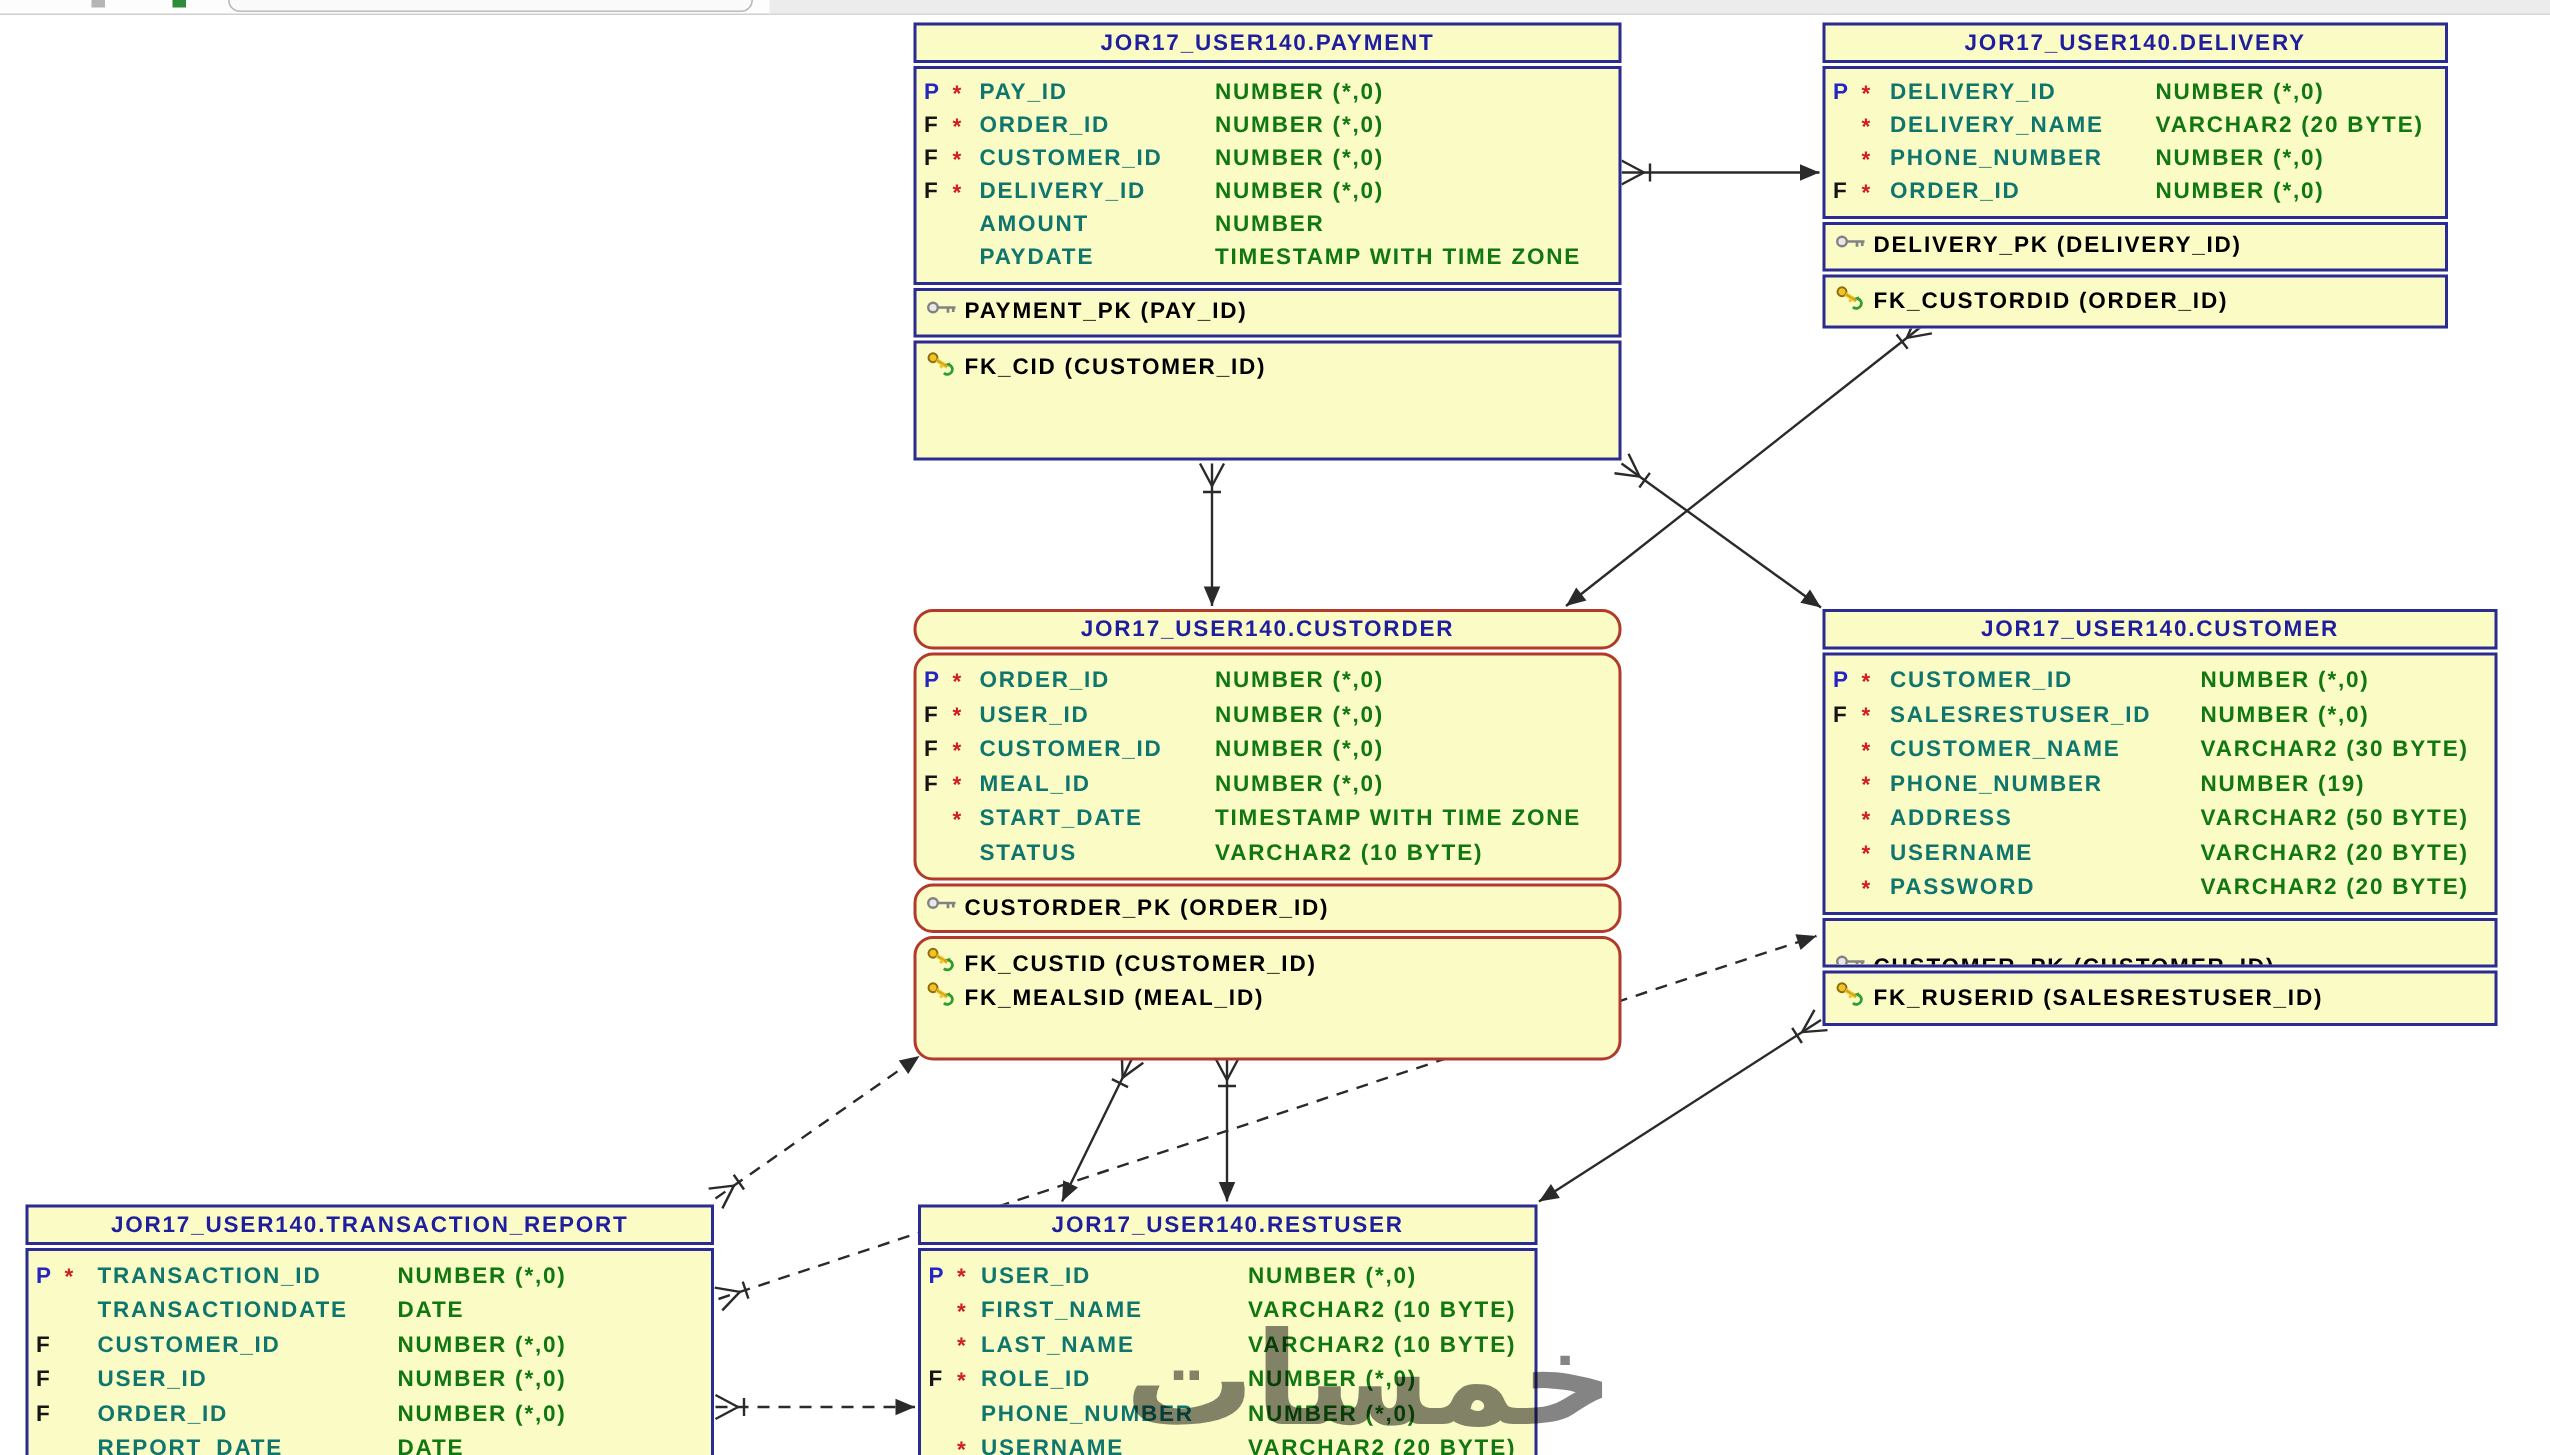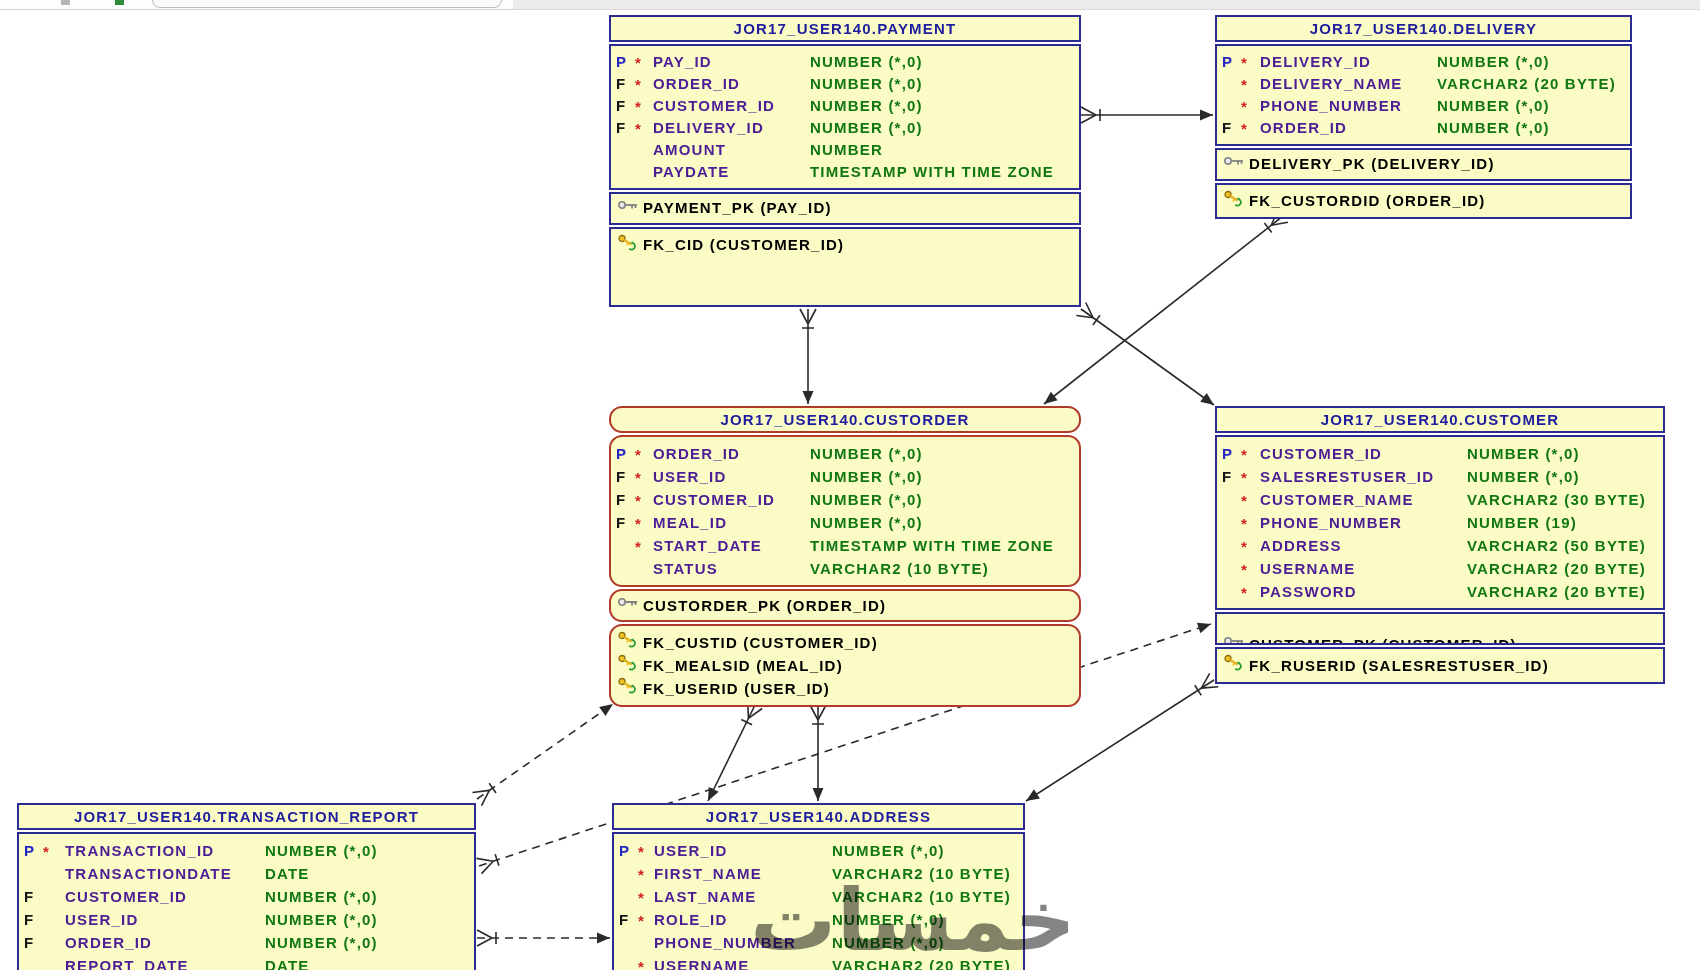--- a/index.html
+++ b/index.html
@@ -19,21 +19,21 @@
   .tbl{position:absolute;}
   .tsec{position:absolute;left:0;width:100%;background:var(--fill,#fbfbc6);
         border:2px solid var(--bd,#2b2b94);box-sizing:border-box;overflow:hidden;}
   .tbl.selected .tsec{border-color:var(--sel,#b23a2a);border-radius:13px;}
   .ttitle{color:var(--titlec,#1e1e9e);font-weight:bold;font-size:15px;letter-spacing:1.2px;
           text-align:center;line-height:23px;white-space:nowrap;}
   .crow{position:relative;white-space:nowrap;font-weight:bold;font-size:15px;letter-spacing:1.2px;}
   .flag{position:absolute;left:5px;top:0;color:#2525c4;}
   .flag.fk{color:#151515;}
   .req{position:absolute;left:24px;top:1px;color:#cf1f1f;font-size:15px;}
-  .cname{position:absolute;color:#4c1d95;}
+  .cname{position:absolute;color:#0f766e;}
   .ctype{position:absolute;color:var(--typec,#117711);}
   .keyrow{position:relative;white-space:nowrap;font-weight:bold;font-size:15px;letter-spacing:1.2px;color:#000;}
   .keyrow .ktxt{position:absolute;left:32px;top:0;}
   .keyrow svg{position:absolute;left:6px;}
   
   #watermark{position:absolute;left:728px;top:872px;width:370px;z-index:3;
              font-family:"DejaVu Sans",sans-serif;font-size:86px;font-weight:bold;
              color:#000000;opacity:.48;direction:rtl;text-align:center;line-height:96px;
              pointer-events:none;}
 </style>
@@ -258,28 +258,20 @@
                 <path d="M16.6 7.5 l-1.2 2.3 -2.3 -1.2 z" fill="#2f9e2f"></path>
               </svg></span><span class="ktxt">FK_CUSTID (CUSTOMER_ID)</span></div>
           <div class="keyrow" style="line-height: 23px; height: 23px; margin-top: 0px;"><span style="top: 2px;"><svg width="22" height="17" viewBox="0 0 22 17">
                 <circle cx="5" cy="4.5" r="3" fill="#f2c324" stroke="#8a6d12" stroke-width="1.3"></circle>
                 <line x1="7.3" y1="6" x2="14.5" y2="10.5" stroke="#f2c324" stroke-width="2.6"></line>
                 <line x1="7.3" y1="6" x2="14.5" y2="10.5" stroke="#8a6d12" stroke-width="0.8" opacity="0.5"></line>
                 <line x1="11.5" y1="8.8" x2="10" y2="11.2" stroke="#f2c324" stroke-width="2"></line>
                 <path d="M12.3 14.6 a3.3 3.3 0 1 0 2.6 -5.6" fill="none" stroke="#2f9e2f" stroke-width="1.9"></path>
                 <path d="M16.6 7.5 l-1.2 2.3 -2.3 -1.2 z" fill="#2f9e2f"></path>
               </svg></span><span class="ktxt">FK_MEALSID (MEAL_ID)</span></div>
-          <div class="keyrow" style="line-height: 23px; height: 23px; margin-top: 0px;"><span style="top: 2px;"><svg width="22" height="17" viewBox="0 0 22 17">
-                <circle cx="5" cy="4.5" r="3" fill="#f2c324" stroke="#8a6d12" stroke-width="1.3"></circle>
-                <line x1="7.3" y1="6" x2="14.5" y2="10.5" stroke="#f2c324" stroke-width="2.6"></line>
-                <line x1="7.3" y1="6" x2="14.5" y2="10.5" stroke="#8a6d12" stroke-width="0.8" opacity="0.5"></line>
-                <line x1="11.5" y1="8.8" x2="10" y2="11.2" stroke="#f2c324" stroke-width="2"></line>
-                <path d="M12.3 14.6 a3.3 3.3 0 1 0 2.6 -5.6" fill="none" stroke="#2f9e2f" stroke-width="1.9"></path>
-                <path d="M16.6 7.5 l-1.2 2.3 -2.3 -1.2 z" fill="#2f9e2f"></path>
-              </svg></span><span class="ktxt">FK_USERID (USER_ID)</span></div>
         </div>
       </div>
       <div class="tbl" style="left: 1215px; top: 406px; width: 450px;">
         <div class="tsec ttitle" style="top: 0px; height: 27px;">JOR17_USER140.CUSTOMER</div>
         <div class="tsec " style="top: 29px; height: 175px;">
           <div class="crow" style="line-height: 23px; height: 23px; margin-top: 5px;">
             <span class="flag">P</span>
             <span class="req">*</span>
             <span class="cname" style="left: 43px;">CUSTOMER_ID</span>
             <span class="ctype" style="left: 250px;">NUMBER (*,0)</span>
@@ -363,21 +355,21 @@
             <span class="cname" style="left: 46px;">ORDER_ID</span>
             <span class="ctype" style="left: 246px;">NUMBER (*,0)</span>
           </div>
           <div class="crow" style="line-height: 23px; height: 23px;">
             <span class="cname" style="left: 46px;">REPORT_DATE</span>
             <span class="ctype" style="left: 246px;">DATE</span>
           </div>
         </div>
       </div>
       <div class="tbl" style="left: 612px; top: 803px; width: 413px;">
-        <div class="tsec ttitle" style="top: 0px; height: 27px;">JOR17_USER140.ADDRESS</div>
+        <div class="tsec ttitle" style="top: 0px; height: 27px;">JOR17_USER140.RESTUSER</div>
         <div class="tsec " style="top: 29px; height: 152px;">
           <div class="crow" style="line-height: 23px; height: 23px; margin-top: 5px;">
             <span class="flag">P</span>
             <span class="req">*</span>
             <span class="cname" style="left: 40px;">USER_ID</span>
             <span class="ctype" style="left: 218px;">NUMBER (*,0)</span>
           </div>
           <div class="crow" style="line-height: 23px; height: 23px;">
             <span class="req">*</span>
             <span class="cname" style="left: 40px;">FIRST_NAME</span>

